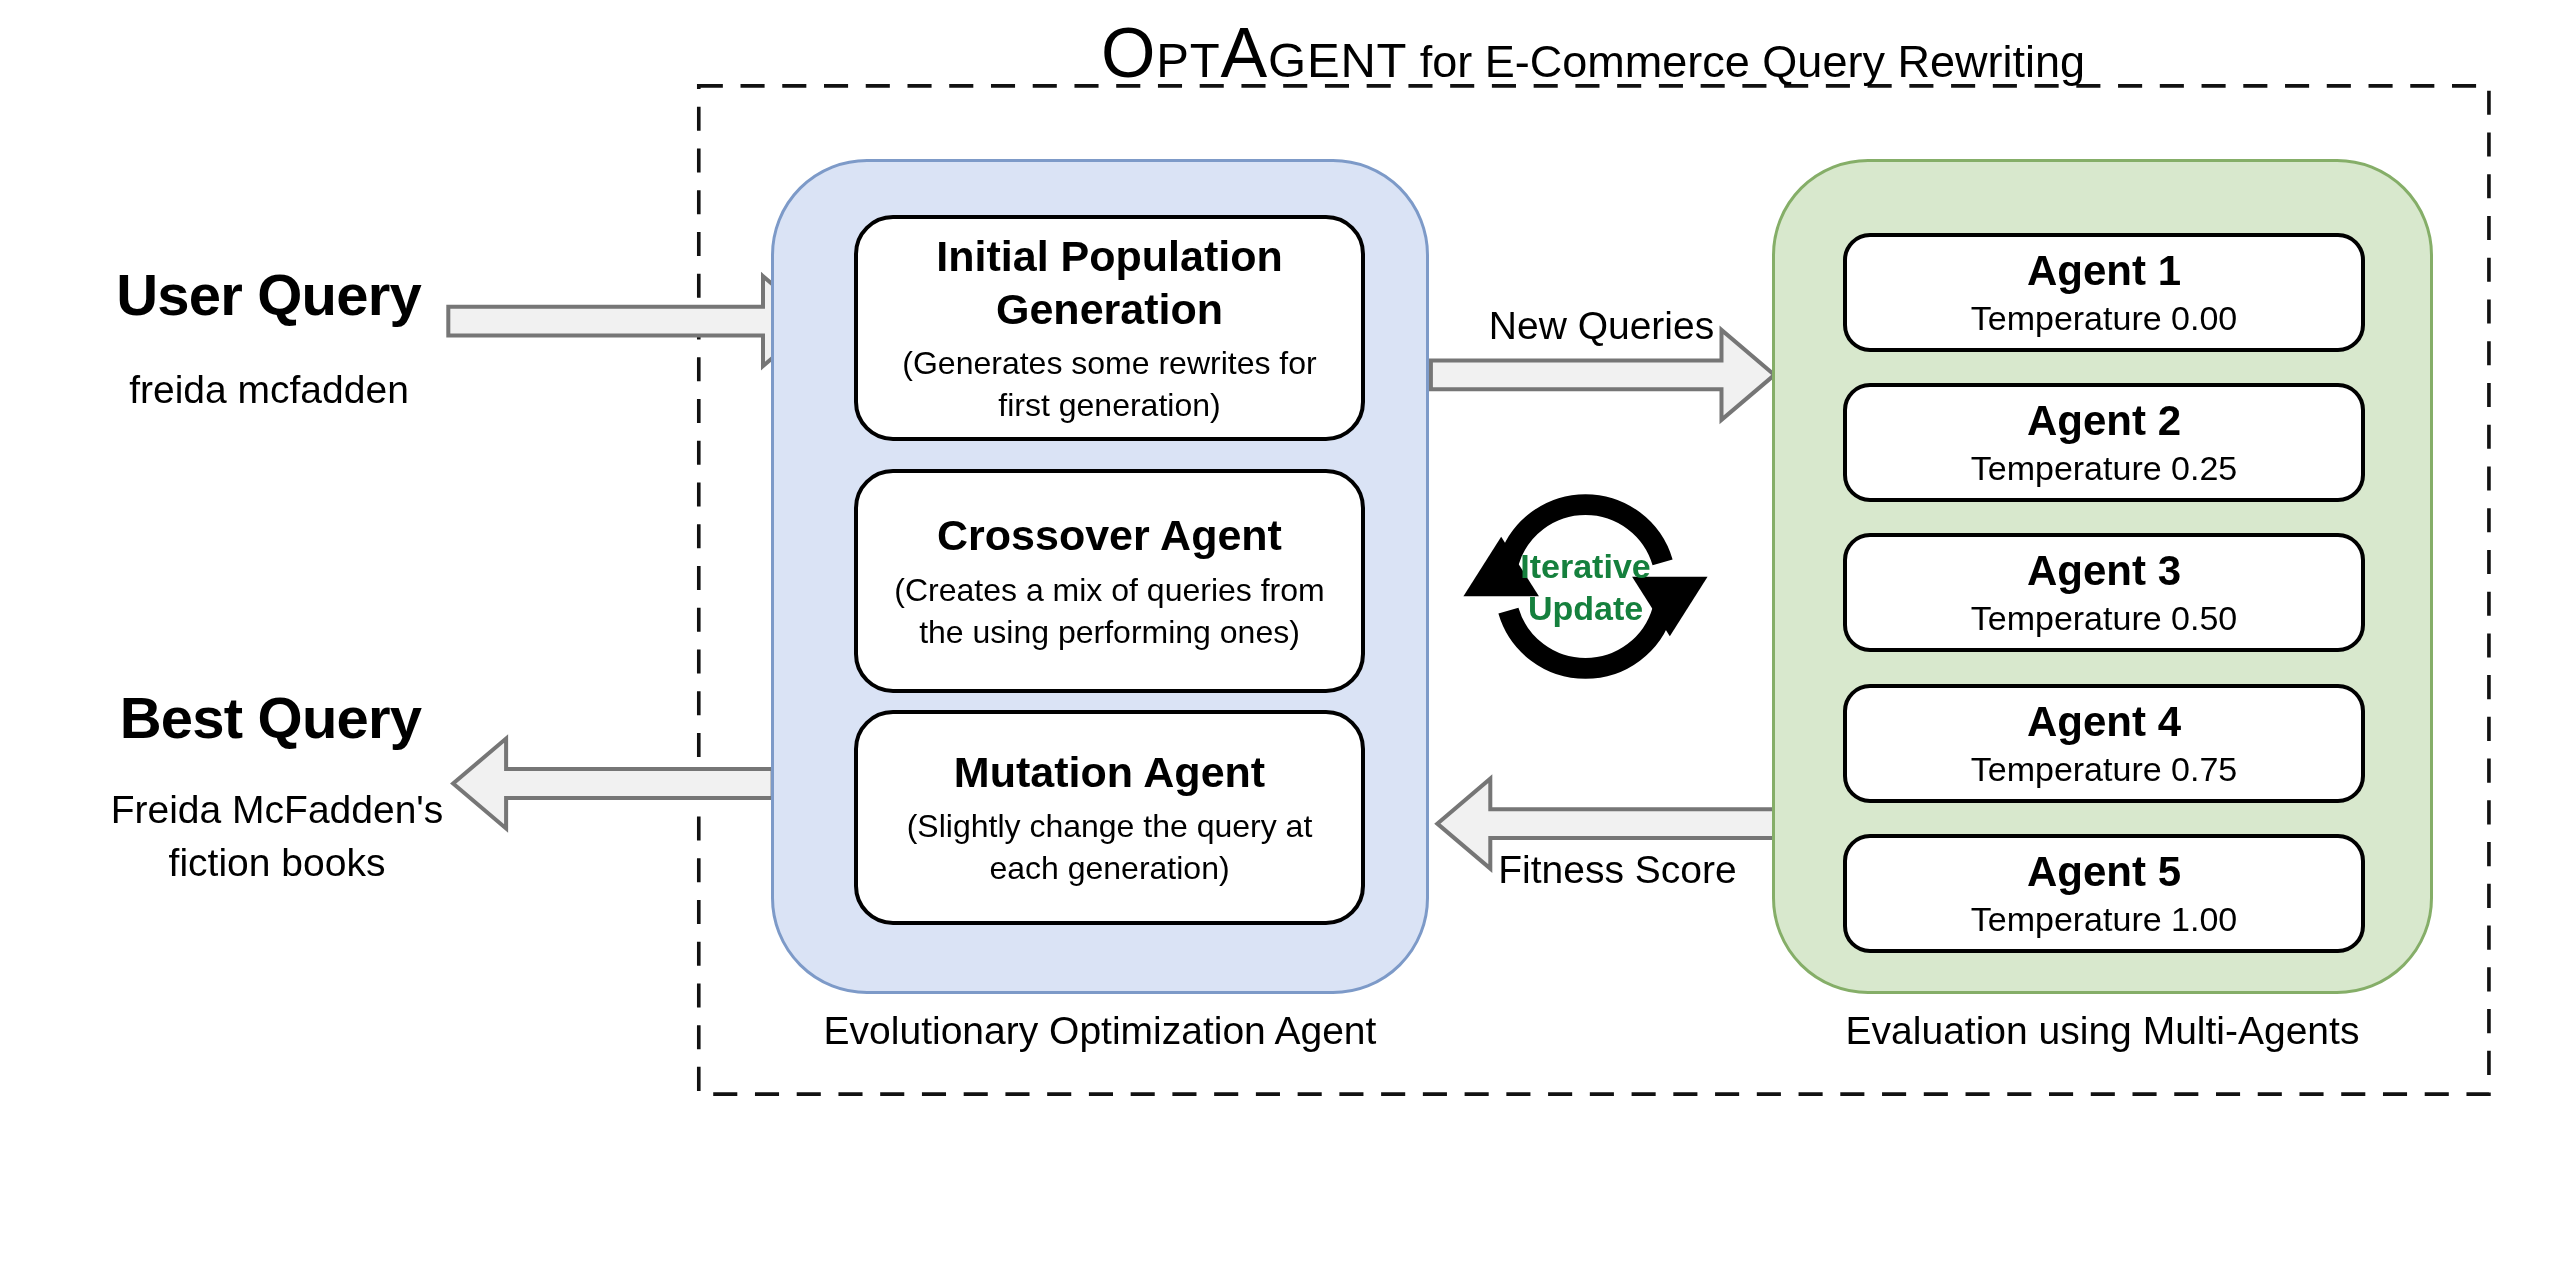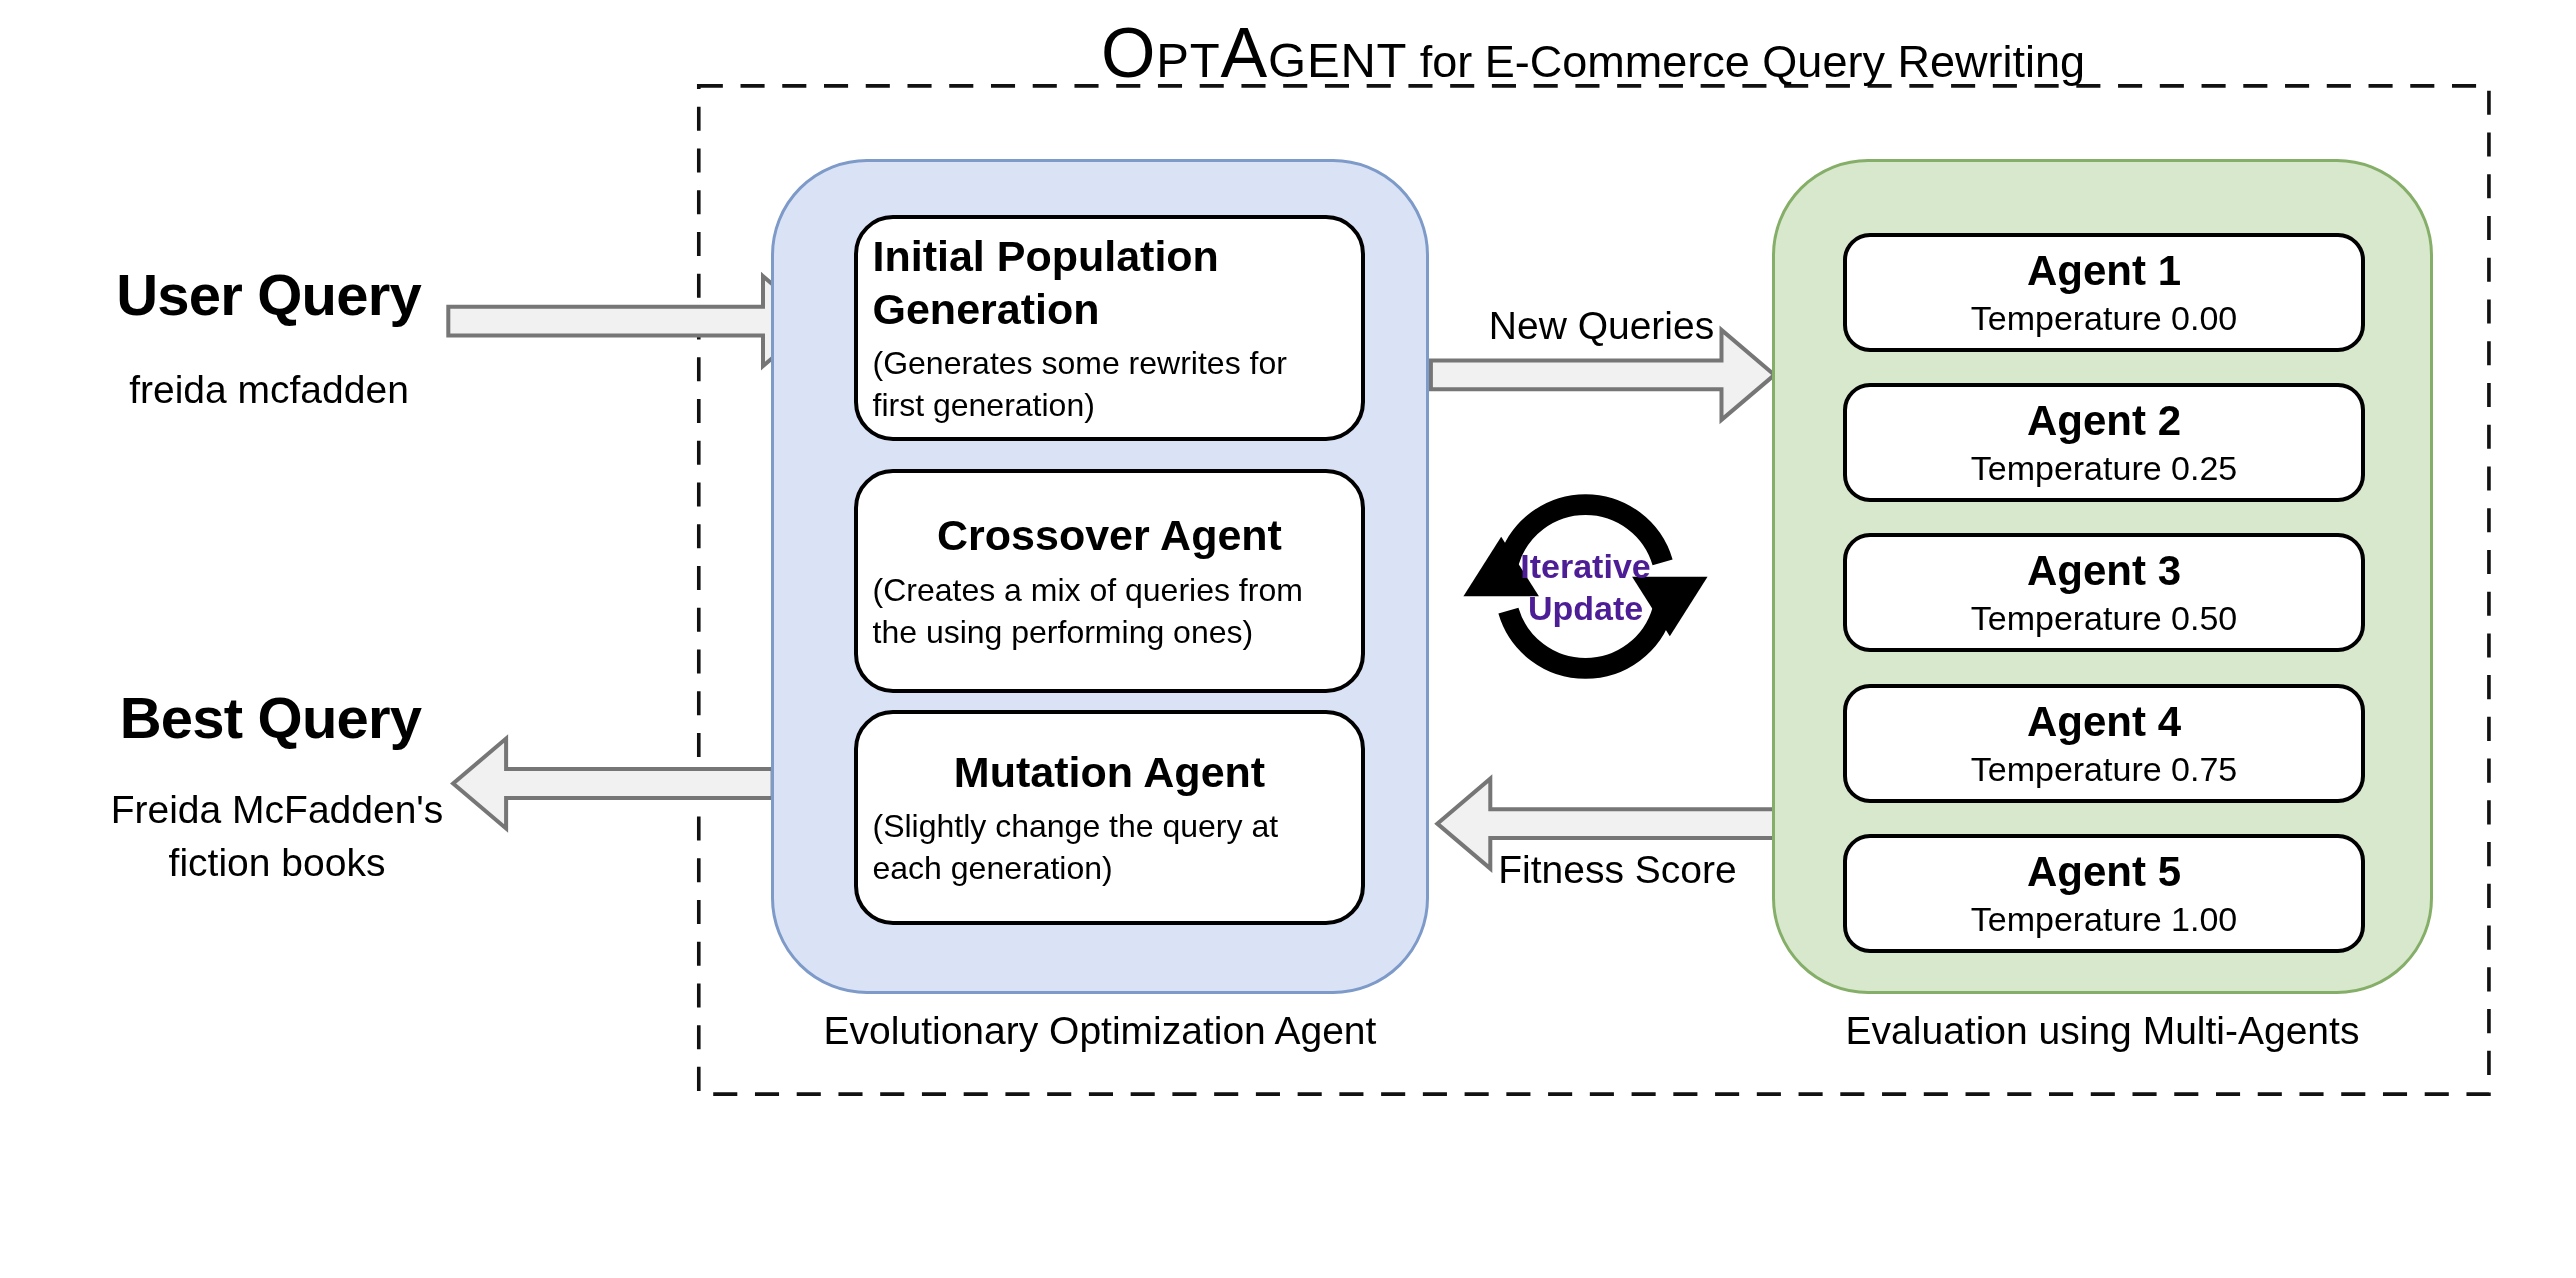--- a/index.html
+++ b/index.html
@@ -21,40 +21,40 @@
   }
   .eval-container{
     left:1772px;top:159px;width:661px;height:835px;border-radius:96px;
     background:#d8e8cd;border:3.2px solid #85ae68;box-sizing:border-box;
   }
   .container-label{font-size:39px;text-align:center;}
   
   .proc-box{
     left:80px;width:511px;background:#ffffff;border:4px solid #000;border-radius:39px;
     box-sizing:border-box;display:flex;flex-direction:column;align-items:center;justify-content:center;
-    text-align:left;padding:8px 14.5px;
+    text-align:center;padding:8px 14.5px;
   }
   .proc-title{font-size:43px;font-weight:bold;line-height:53px;}
   .proc-desc{font-size:32px;line-height:42px;margin-top:6.4px;}
   
   .agent-box{
     left:68px;width:522px;height:119px;background:#ffffff;border:4px solid #000;border-radius:27px;
     box-sizing:border-box;display:flex;flex-direction:column;align-items:center;justify-content:center;
     text-align:center;
     margin-top:23px;
   }
   .agent-name{font-size:42px;font-weight:bold;line-height:47px;}
   .agent-temp{font-size:34px;line-height:40px;margin-top:3.2px;}
   
   .flow-label{font-size:39px;text-align:center;white-space:nowrap;}
   
   .cycle-text{
     left:1453px;top:454px;width:265px;height:265px;display:flex;flex-direction:column;
     align-items:center;justify-content:center;font-size:34px;font-weight:bold;line-height:42px;
-    color:#4c1d95;text-align:left;
+    color:#15803d;text-align:left;
   }
   svg{display:block;}
 </style>
 </head>
 <body>
 
 <div id="canvas">
 
   <svg class="abs" style="left:0;top:0;" width="2576" height="1278" viewBox="0 0 3208 1592">
     <rect x="870" y="107" width="2230" height="1256" fill="none" stroke="#111111" stroke-width="4.5" stroke-dasharray="30 22"></rect>

